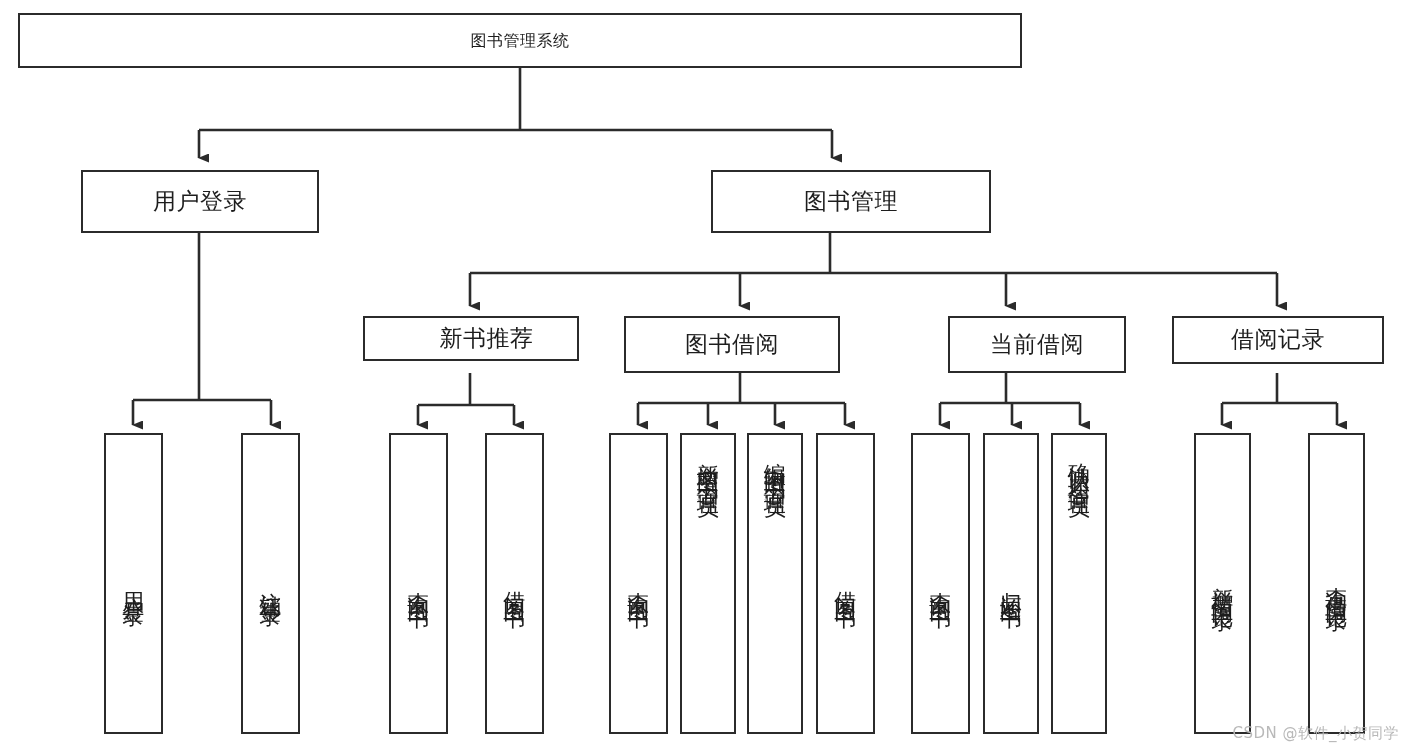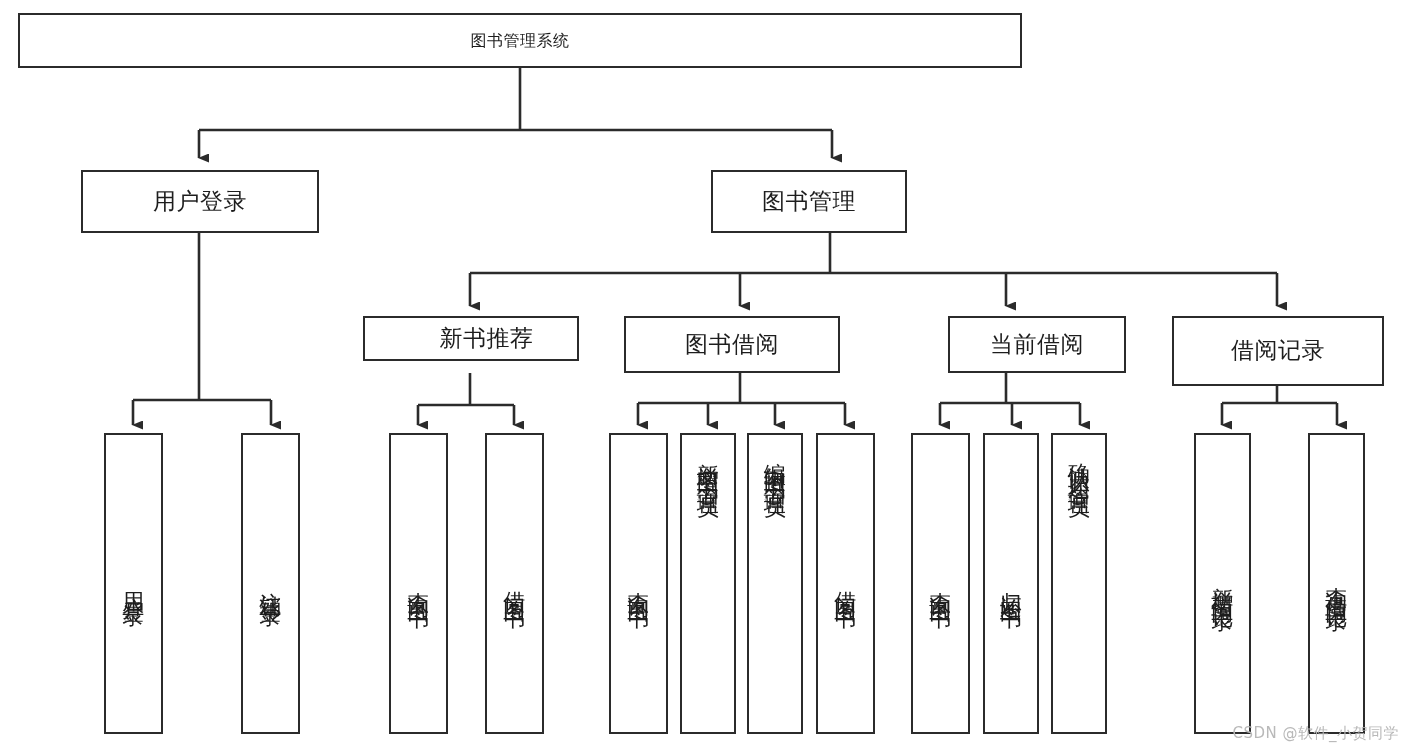--- a/index.html
+++ b/index.html
@@ -131,34 +131,34 @@
     </g>
   </svg>
 
   <div class="node root horizontal" style="left:18px; top:13px; width:1004px; height:55px;">
     <span class="node-label">图书管理系统</span>
   </div>
 
   <div class="node horizontal" style="left:81px; top:170px; width:238px; height:63px;">
     <span class="node-label">用户登录</span>
   </div>
-  <div class="node horizontal" style="left:711px; top:170px; width:196px; height:63px;">
+  <div class="node horizontal" style="left:711px; top:170px; width:280px; height:63px;">
     <span class="node-label">图书管理</span>
   </div>
 
   <div class="node horizontal" style="left:363px; top:316px; width:216px; height:45px;padding-left:31px;">
     <span class="node-label">新书推荐</span>
   </div>
   <div class="node horizontal" style="left:624px; top:316px; width:216px; height:57px;">
     <span class="node-label">图书借阅</span>
   </div>
   <div class="node horizontal" style="left:948px; top:316px; width:178px; height:57px;">
     <span class="node-label">当前借阅</span>
   </div>
-  <div class="node horizontal" style="left:1172px; top:316px; width:212px; height:70px;">
+  <div class="node horizontal" style="left:1172px; top:316px; width:212px; height:48px;">
     <span class="node-label">借阅记录</span>
   </div>
 
   <div class="node vertical v-mid" style="left:104px; top:433px; width:59px; height:301px;">
     <span class="node-label">用户登录</span>
   </div>
   <div class="node vertical v-mid" style="left:241px; top:433px; width:59px; height:301px;">
     <span class="node-label">注销登录</span>
   </div>
 

